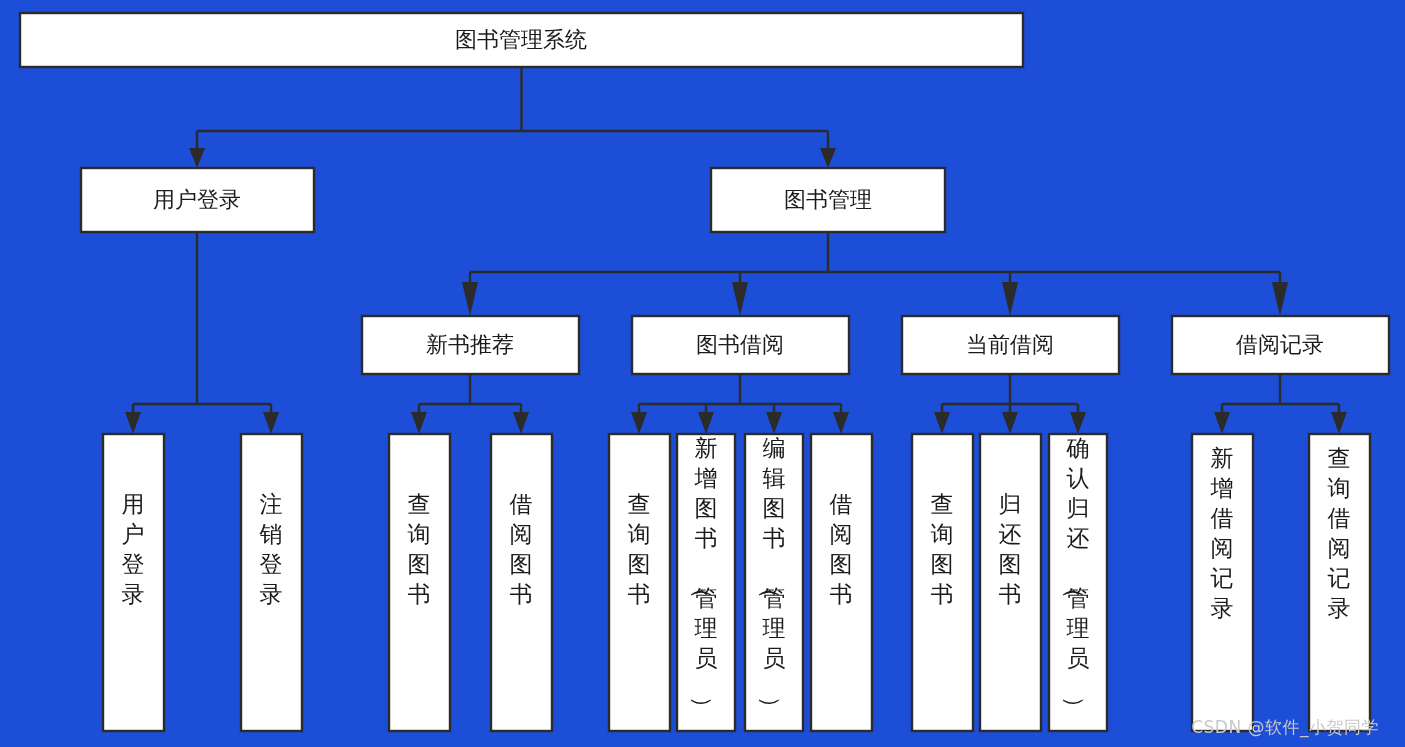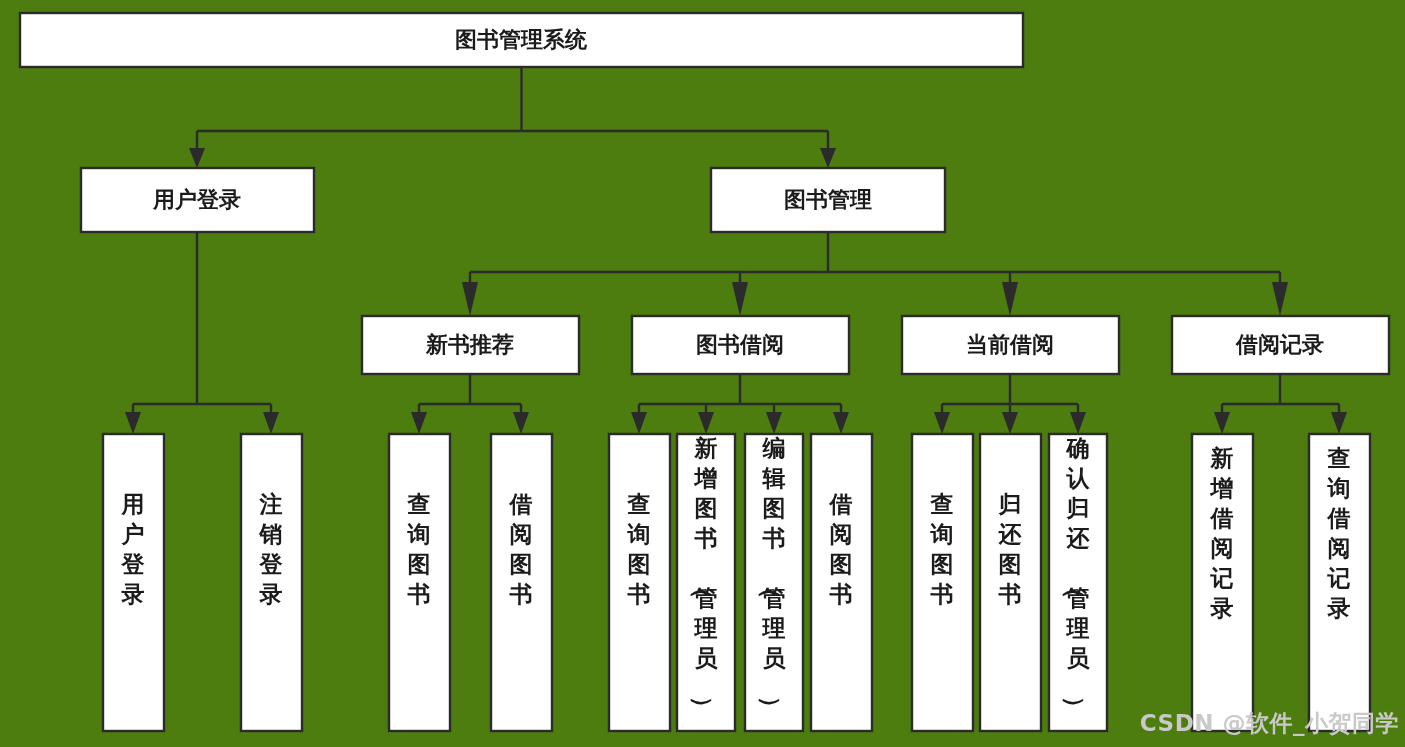--- a/index.html
+++ b/index.html
@@ -10,22 +10,21 @@
   body {
     width: 1405px;
     height: 747px;
     font-family: "DejaVu Sans", "Liberation Sans", sans-serif;
     overflow: hidden;
   }
   #diagram-root {
     position: relative;
     width: 1405px;
     height: 747px;
-    background: #4d7c0f;
-    font-weight: bold;
+    background: #1d4ed8;
   }
   svg.flow {
     position: absolute;
     top: 0;
     left: 0;
     width: 1405px;
     height: 747px;
     display: block;
   }
   .node-rect {
@@ -51,24 +50,24 @@
     stroke-width: 2.4;
     fill: none;
     stroke-linecap: butt;
   }
   .arrow-head {
     fill: #2b2b2b;
     stroke: none;
   }
   .watermark {
     position: absolute;
-    right: 6px;
+    right: 26px;
     bottom: 8px;
     color: #c9c9c9;
-    font-size: 23px;
+    font-size: 17px;
     font-family: "DejaVu Sans", "Liberation Sans", sans-serif;
     letter-spacing: 0.5px;
     white-space: nowrap;
     pointer-events: none;
   }
 </style>
 </head>
 <body>
 
 <div id="diagram-root">

